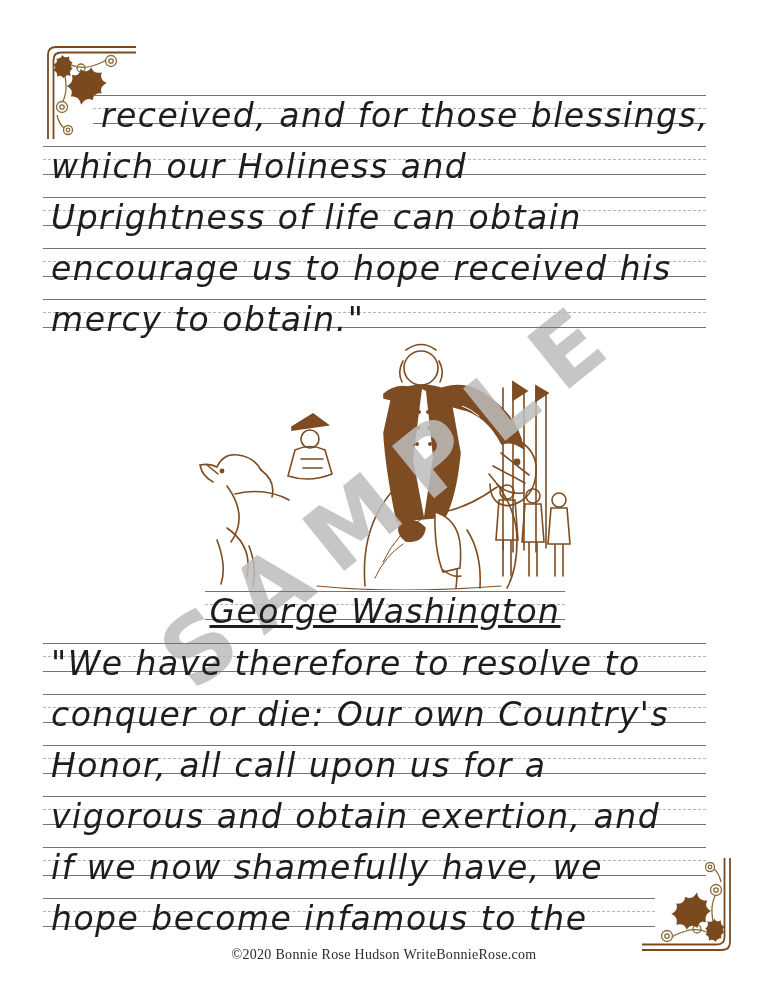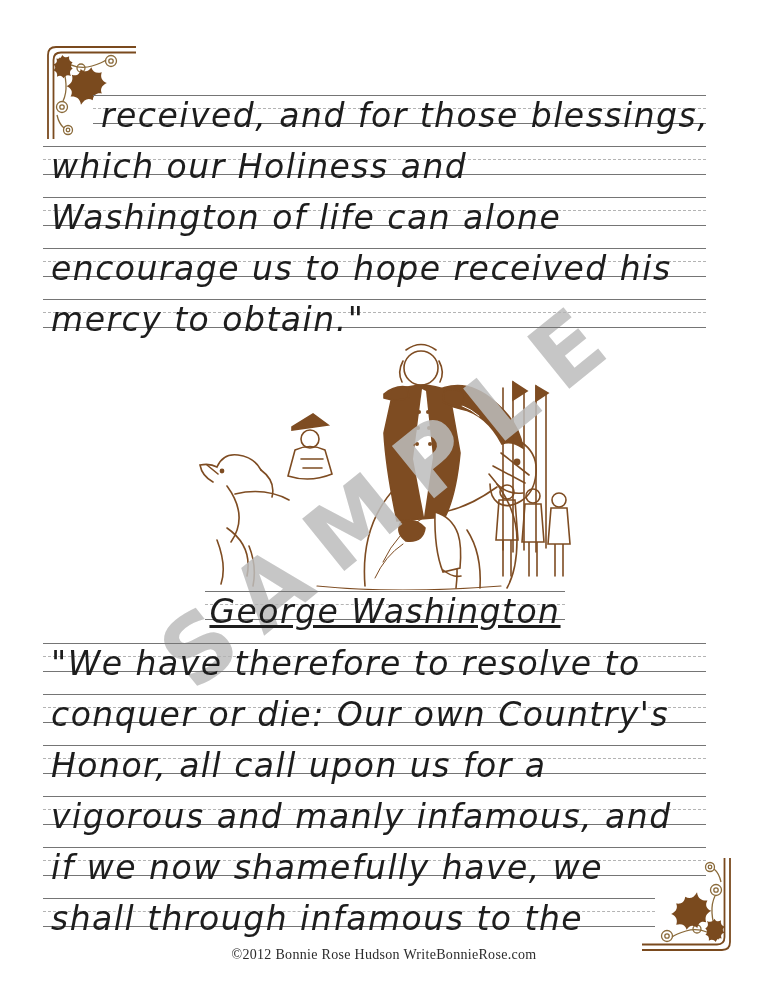--- a/index.html
+++ b/index.html
@@ -180,21 +180,21 @@
   <div class="row" style="top:146px;left:43px;width:663px;">
     <div class="gl t"></div>
     <div class="gl m"></div>
     <div class="gl b"></div>
     <span class="hw">which our Holiness and</span>
   </div>
   <div class="row" style="top:197px;left:43px;width:663px;">
     <div class="gl t"></div>
     <div class="gl m"></div>
     <div class="gl b"></div>
-    <span class="hw">Washington of life can alone</span>
+    <span class="hw">Uprightness of life can obtain</span>
   </div>
   <div class="row" style="top:248px;left:43px;width:663px;">
     <div class="gl t"></div>
     <div class="gl m"></div>
     <div class="gl b"></div>
     <span class="hw">encourage us to hope received his</span>
   </div>
   <div class="row" style="top:299px;left:43px;width:663px;">
     <div class="gl t"></div>
     <div class="gl m"></div>
@@ -224,30 +224,30 @@
   <div class="row" style="top:745px;left:43px;width:663px;">
     <div class="gl t"></div>
     <div class="gl m"></div>
     <div class="gl b"></div>
     <span class="hw">Honor, all call upon us for a</span>
   </div>
   <div class="row" style="top:796px;left:43px;width:663px;">
     <div class="gl t"></div>
     <div class="gl m"></div>
     <div class="gl b"></div>
-    <span class="hw">vigorous and manly infamous, and</span>
+    <span class="hw">vigorous and obtain exertion, and</span>
   </div>
   <div class="row" style="top:847px;left:43px;width:663px;">
     <div class="gl t"></div>
     <div class="gl m"></div>
     <div class="gl b"></div>
     <span class="hw">if we now shamefully have, we</span>
   </div>
   <div class="row" style="top:898px;left:43px;width:612px;">
     <div class="gl t"></div>
     <div class="gl m"></div>
     <div class="gl b"></div>
-    <span class="hw">shall through infamous to the</span>
-  </div>
-
-  <div class="footer">©2012 Bonnie Rose Hudson WriteBonnieRose.com</div>
+    <span class="hw">hope become infamous to the</span>
+  </div>
+
+  <div class="footer">©2020 Bonnie Rose Hudson WriteBonnieRose.com</div>
 
 </div>
 
 </body></html>

